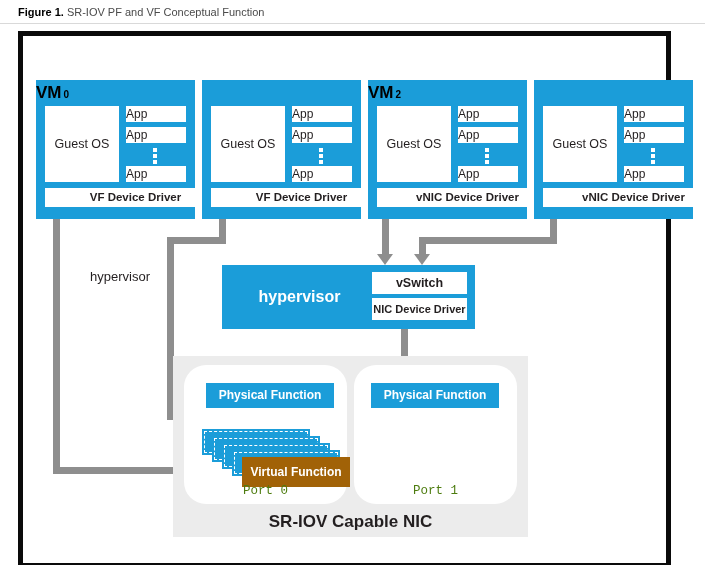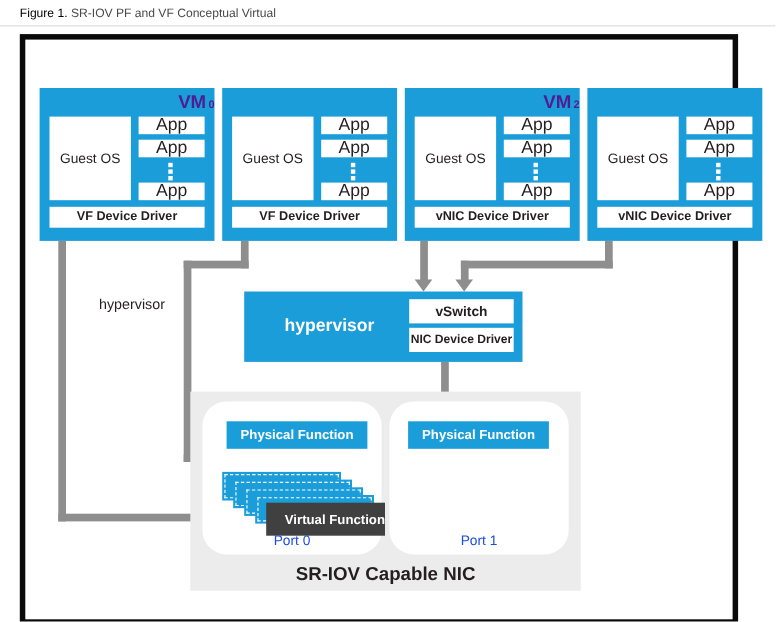--- a/index.html
+++ b/index.html
@@ -7,21 +7,21 @@
     width:705px;height:565px;position:relative;overflow:hidden;
     font-family:"Liberation Sans","DejaVu Sans",sans-serif;
     color:#231f20;
   }
 
   
   #figure-caption{
     position:absolute;left:18px;top:3px;width:660px;height:18px;
     font-size:11px;line-height:18px;color:#4a4a4a;white-space:nowrap;
   }
-  #figure-caption .fig-num{font-weight:normal;color:#000;}
+  #figure-caption .fig-num{font-weight:bold;color:#000;}
   #caption-rule{
     position:absolute;left:0px;top:23px;width:705px;height:1px;background:#d9d9d9;
   }
 
   
   #host-frame{
     position:absolute;left:18px;top:31px;width:653px;height:537px;
     border:5px solid #0a0a0a;background:#ffffff;box-sizing:border-box;
   }
   #host-title{
@@ -33,50 +33,50 @@
   .vm{
     position:absolute;top:44px;width:159px;height:139px;
     background:#1b9dd9;
   }
   #vm-0{left:13px;}
   #vm-1{left:179px;}
   #vm-2{left:345px;}
   #vm-3{left:511px;}
 
   .vm-title{
-    position:absolute;left:0;top:4px;width:100%;text-align:right;
-    color:#4c1d95;font-size:17px;font-weight:bold;line-height:17px;
+    position:absolute;left:0;top:4px;width:100%;text-align:left;
+    color:#000000;font-size:17px;font-weight:bold;line-height:17px;
   }
   .vm-title .sub{font-size:10px;font-weight:bold;vertical-align:baseline;margin-left:2px;}
 
   .guest-os{
     position:absolute;left:9px;top:26px;width:74px;height:76px;
     background:#ffffff;color:#231f20;font-size:12.5px;
     display:flex;align-items:center;justify-content:center;
   }
   .app-col{
     position:absolute;left:90px;top:26px;width:60px;height:76px;
   }
   .app-box{
     position:absolute;left:0;width:60px;height:16px;background:#ffffff;
-    font-size:16px;color:#231f20;text-align:center;line-height:16px;
+    font-size:12px;color:#231f20;line-height:16px;
   }
   .app-1{top:0px;}
   .app-2{top:21px;}
   .app-3{top:60px;}
   .app-dots{
     position:absolute;left:27px;top:42px;width:5px;height:16px;
   }
   .app-dots i{
     display:block;width:4px;height:4px;background:#ffffff;margin-bottom:2px;border-radius:0;
   }
   .vf-driver{
     position:absolute;left:9px;top:108px;width:141px;height:19px;
     background:#ffffff;color:#231f20;font-size:11.5px;font-weight:bold;
-    text-align:center;line-height:19px;
+    text-align:center;line-height:19px;padding-left:20px;
   }
 
   
   #hypervisor{
     position:absolute;left:199px;top:229px;width:253px;height:64px;
     background:#1b9dd9;
   }
   #hypervisor-label{
     position:absolute;left:10px;top:0;width:135px;height:100%;
     display:flex;align-items:center;justify-content:center;
@@ -98,43 +98,43 @@
     position:absolute;left:0;bottom:5px;width:100%;text-align:center;
     font-size:17px;font-weight:bold;color:#231f20;margin-top:24px;
   }
   .port{
     position:absolute;top:9px;width:163px;height:139px;background:#ffffff;border-radius:22px;
   }
   #port-0{left:11px;}
   #port-1{left:181px;}
   .port-label{
     position:absolute;left:0;bottom:6px;width:100%;text-align:center;
-    font-size:12.5px;color:#1d4ed8;
+    font-size:12.5px;color:#4d7c0f;font-family:Liberation Mono, monospace;
   }
   .pf-box{
     position:absolute;background:#1b9dd9;color:#ffffff;font-weight:bold;
     font-size:12px;text-align:center;
   }
   #pf-port0{left:22px;top:18px;width:128px;height:25px;line-height:25px;}
   #pf-port1{left:17px;top:18px;width:128px;height:25px;line-height:25px;}
 
   
   #vf-stack{position:absolute;left:18px;top:64px;width:140px;height:68px;}
   .vf-ghost{
     position:absolute;width:108px;height:26px;background:#1b9dd9;
     outline:1px dashed #ffffff;outline-offset:-3px;box-sizing:border-box;
   }
   .vf-g1{left:0px;top:0px;}
   .vf-g2{left:10px;top:7px;}
   .vf-g3{left:20px;top:14px;}
   .vf-g4{left:30px;top:21px;}
   #vf-front{
     position:absolute;left:40px;top:28px;width:108px;height:30px;
-    background:#404040;color:#ffffff;font-weight:bold;font-size:12px;
-    text-align:right;line-height:30px;
+    background:#a16207;color:#ffffff;font-weight:bold;font-size:12px;
+    text-align:center;line-height:30px;
   }
 
   
   #bypass-label{
     position:absolute;left:42px;top:232px;width:110px;
     text-align:center;font-size:13px;line-height:17px;color:#231f20;
   }
 
   
   .wire{position:absolute;background:#8e8e8e;}
@@ -147,21 +147,21 @@
     position:absolute;width:0;height:0;
     border-top:8px solid transparent;border-bottom:8px solid transparent;
     border-left:11px solid #8e8e8e;
   }
 </style>
 </head>
 <body>
 
 <div id="figure-caption">
   <span class="fig-num">Figure 1.</span>
-  <span>SR-IOV PF and VF Conceptual Virtual</span>
+  <span>SR-IOV PF and VF Conceptual Function</span>
 </div>
 <div id="caption-rule"></div>
 
 <div id="host-frame">
 
 
   <div class="vm" id="vm-0">
     <div class="vm-title">
       <span>VM</span><span class="sub">0</span>
     </div>

